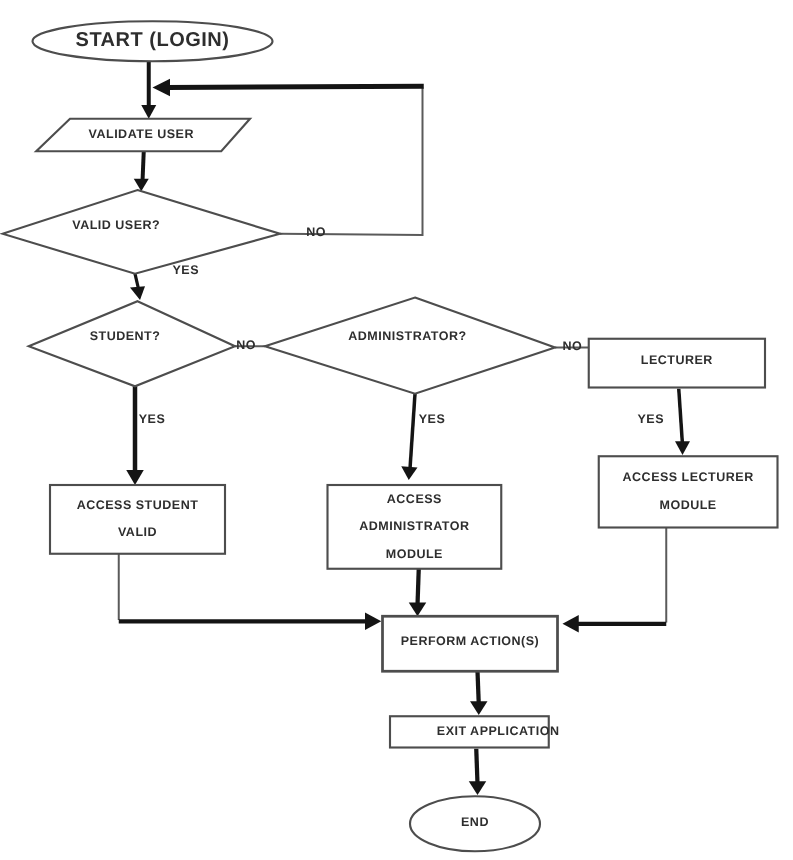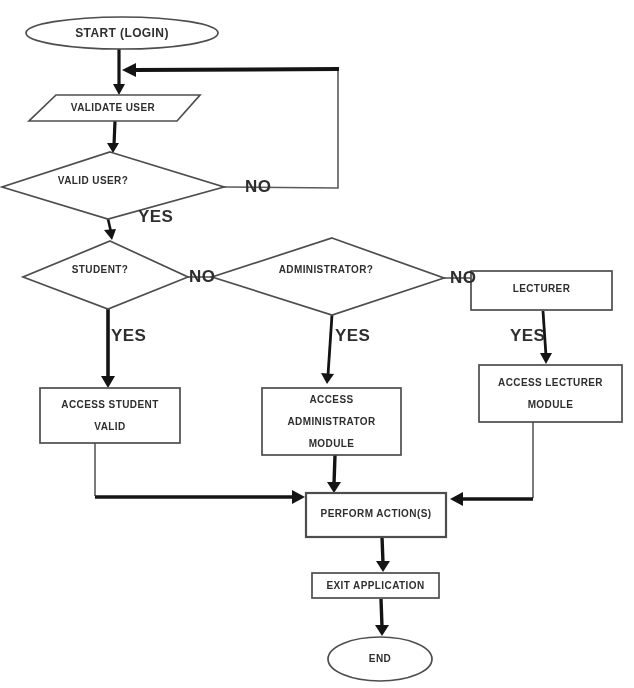--- a/index.html
+++ b/index.html
@@ -7,21 +7,21 @@
     position:relative;width:634px;height:688px;background:#ffffff;
     overflow:hidden;font-family:"Liberation Sans",sans-serif;
   }
   .canvas svg{position:absolute;left:0;top:0;}
   .lbl{
     position:absolute;display:flex;align-items:center;justify-content:center;
     text-align:center;font-weight:700;font-size:10px;line-height:22px;
     color:#2e2e2e;letter-spacing:.4px;white-space:normal;
   }
   .edge{
-    position:absolute;font-weight:700;font-size:17px;color:#2e2e2e;
+    position:absolute;font-weight:700;font-size:10px;color:#2e2e2e;
     letter-spacing:.4px;line-height:12px;
   }
 </style>
 </head>
 <body>
 
 <div class="canvas">
 
   <svg width="634" height="688" viewBox="0 0 634 688">
 
@@ -80,41 +80,41 @@
       <rect x="471" y="271" width="141" height="39"></rect>
       <rect x="40" y="388" width="140" height="55"></rect>
       <rect x="262" y="388" width="139" height="67"></rect>
       <rect x="479" y="365" width="143" height="57"></rect>
       <rect x="306" y="493" width="140" height="44" stroke-width="2.2"></rect>
       <rect x="312" y="573" width="127" height="25"></rect>
       <ellipse cx="380" cy="659" rx="52" ry="22"></ellipse>
     </g>
   </svg>
 
-  <div class="lbl" style="left:26px;top:18px;width:192px;height:30px;font-size:12px;">START (LOGIN)</div>
+  <div class="lbl" style="left:26px;top:18px;width:192px;height:30px;font-size:16px;">START (LOGIN)</div>
 
   <div class="lbl" style="left:40px;top:95px;width:146px;height:26px;">VALIDATE USER</div>
 
   <div class="lbl" style="left:23px;top:168px;width:140px;height:26px;">VALID USER?</div>
 
   <div class="lbl" style="left:40px;top:257px;width:120px;height:26px;">STUDENT?</div>
 
   <div class="lbl" style="left:262px;top:257px;width:128px;height:26px;">ADMINISTRATOR?</div>
 
   <div class="lbl" style="left:471px;top:271px;width:141px;height:36px;">LECTURER</div>
 
   <div class="lbl" style="left:40px;top:389px;width:140px;height:54px;padding:0 14px;box-sizing:border-box;">ACCESS STUDENT VALID</div>
 
   <div class="lbl" style="left:262px;top:389px;width:139px;height:66px;padding:0 16px;box-sizing:border-box;">ACCESS ADMINISTRATOR MODULE</div>
 
   <div class="lbl" style="left:306px;top:493px;width:140px;height:42px;">PERFORM ACTION(S)</div>
 
   <div class="lbl" style="left:479px;top:366px;width:143px;height:55px;padding:0 12px;box-sizing:border-box;">ACCESS LECTURER MODULE</div>
 
-  <div class="lbl" style="left:312px;top:573px;width:127px;height:25px;">EXIT APPLICATION</div>
+  <div class="lbl" style="left:312px;top:573px;width:127px;height:25px;padding-left:23px;">EXIT APPLICATION</div>
 
   <div class="lbl" style="left:328px;top:637px;width:104px;height:44px;">END</div>
 
   <div class="edge" style="left:245px;top:181px;">NO</div>
   <div class="edge" style="left:138px;top:211px;">YES</div>
   <div class="edge" style="left:189px;top:271px;">NO</div>
   <div class="edge" style="left:111px;top:330px;">YES</div>
   <div class="edge" style="left:450px;top:272px;">NO</div>
   <div class="edge" style="left:335px;top:330px;">YES</div>
   <div class="edge" style="left:510px;top:330px;">YES</div>

